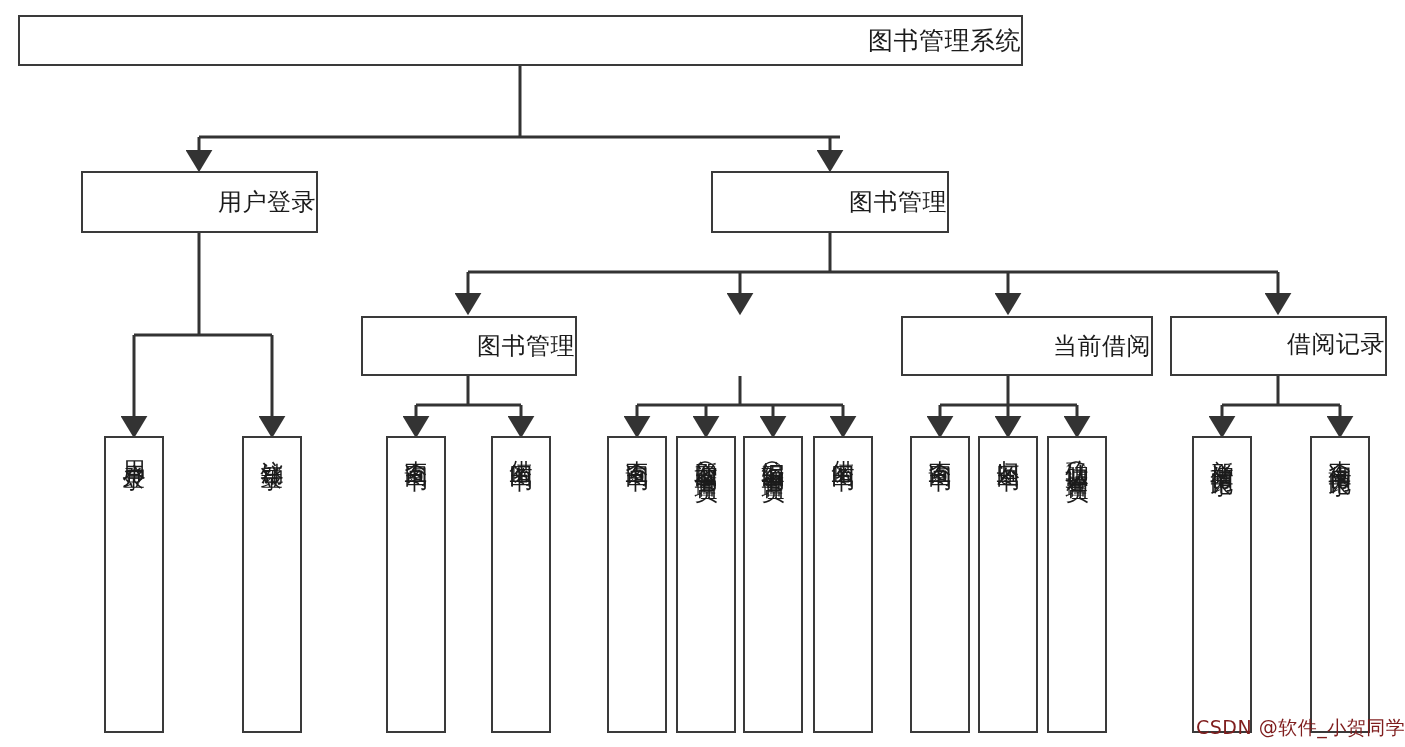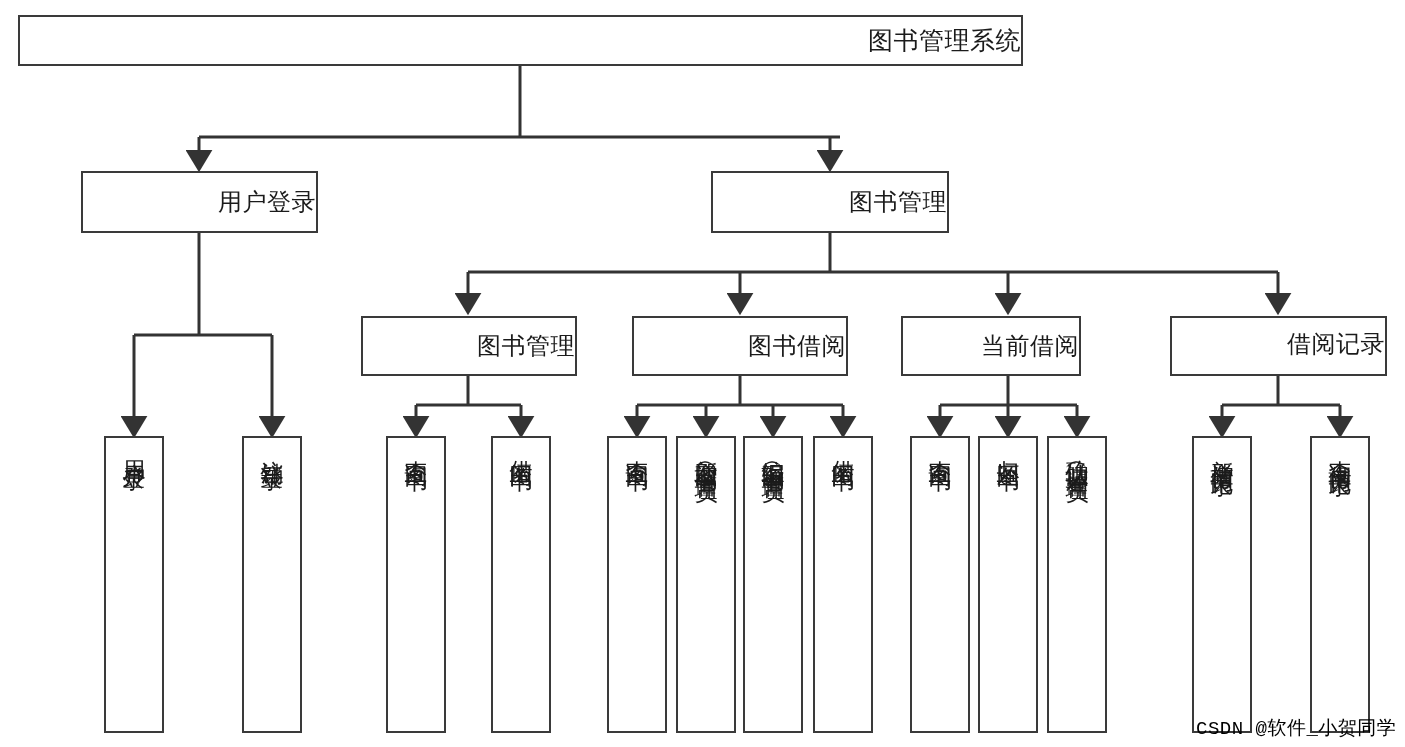--- a/index.html
+++ b/index.html
@@ -53,26 +53,25 @@
   }
   .node-leaf .node-label {
     writing-mode: vertical-rl;
     text-orientation: upright;
     font-size: 23px;
     letter-spacing: 3px;
     line-height: 1;
   }
   .watermark {
     position: absolute;
-    color: #000000;
+    color: #7f1d1d;
     font-size: 19px;
     letter-spacing: 0.5px;
     white-space: nowrap;
     pointer-events: none;
-    font-family: Liberation Mono, monospace;
   }
 </style>
 </head>
 <body>
 
 <div id="diagram-root">
 
   <svg id="tree-svg" viewBox="0 0 1405 747" xmlns="http://www.w3.org/2000/svg">
     <defs>
       <marker id="arrowhead" markerWidth="9" markerHeight="9" refX="3.4" refY="4.5" orient="auto" markerUnits="strokeWidth">
@@ -130,24 +129,21 @@
   <div class="node-box node-l2" style="left:81px; top:171px; width:237px; height:62px;">
     <span class="node-label">用户登录</span>
   </div>
   <div class="node-box node-l2" style="left:711px; top:171px; width:238px; height:62px;">
     <span class="node-label">图书管理</span>
   </div>
 
   <div class="node-box node-l3" style="left:361px; top:316px; width:216px; height:60px;">
     <span class="node-label">图书管理</span>
   </div>
-  <div class="node-box node-l3" style="left:632px; top:316px; width:216px; height:60px;">
-    <span class="node-label">图书借阅</span>
-  </div>
-  <div class="node-box node-l3" style="left:901px; top:316px; width:180px; height:60px;">
+  <div class="node-box node-l3" style="left:901px; top:316px; width:252px; height:60px;">
     <span class="node-label">当前借阅</span>
   </div>
   <div class="node-box node-l3" style="left:1170px; top:316px; width:217px; height:60px;font-family:Liberation Mono, monospace;">
     <span class="node-label">借阅记录</span>
   </div>
 
   <div class="node-box node-leaf" style="left:104px; top:436px; width:60px; height:297px;">
     <span class="node-label">用户登录</span>
   </div>
   <div class="node-box node-leaf" style="left:242px; top:436px; width:60px; height:297px;">

